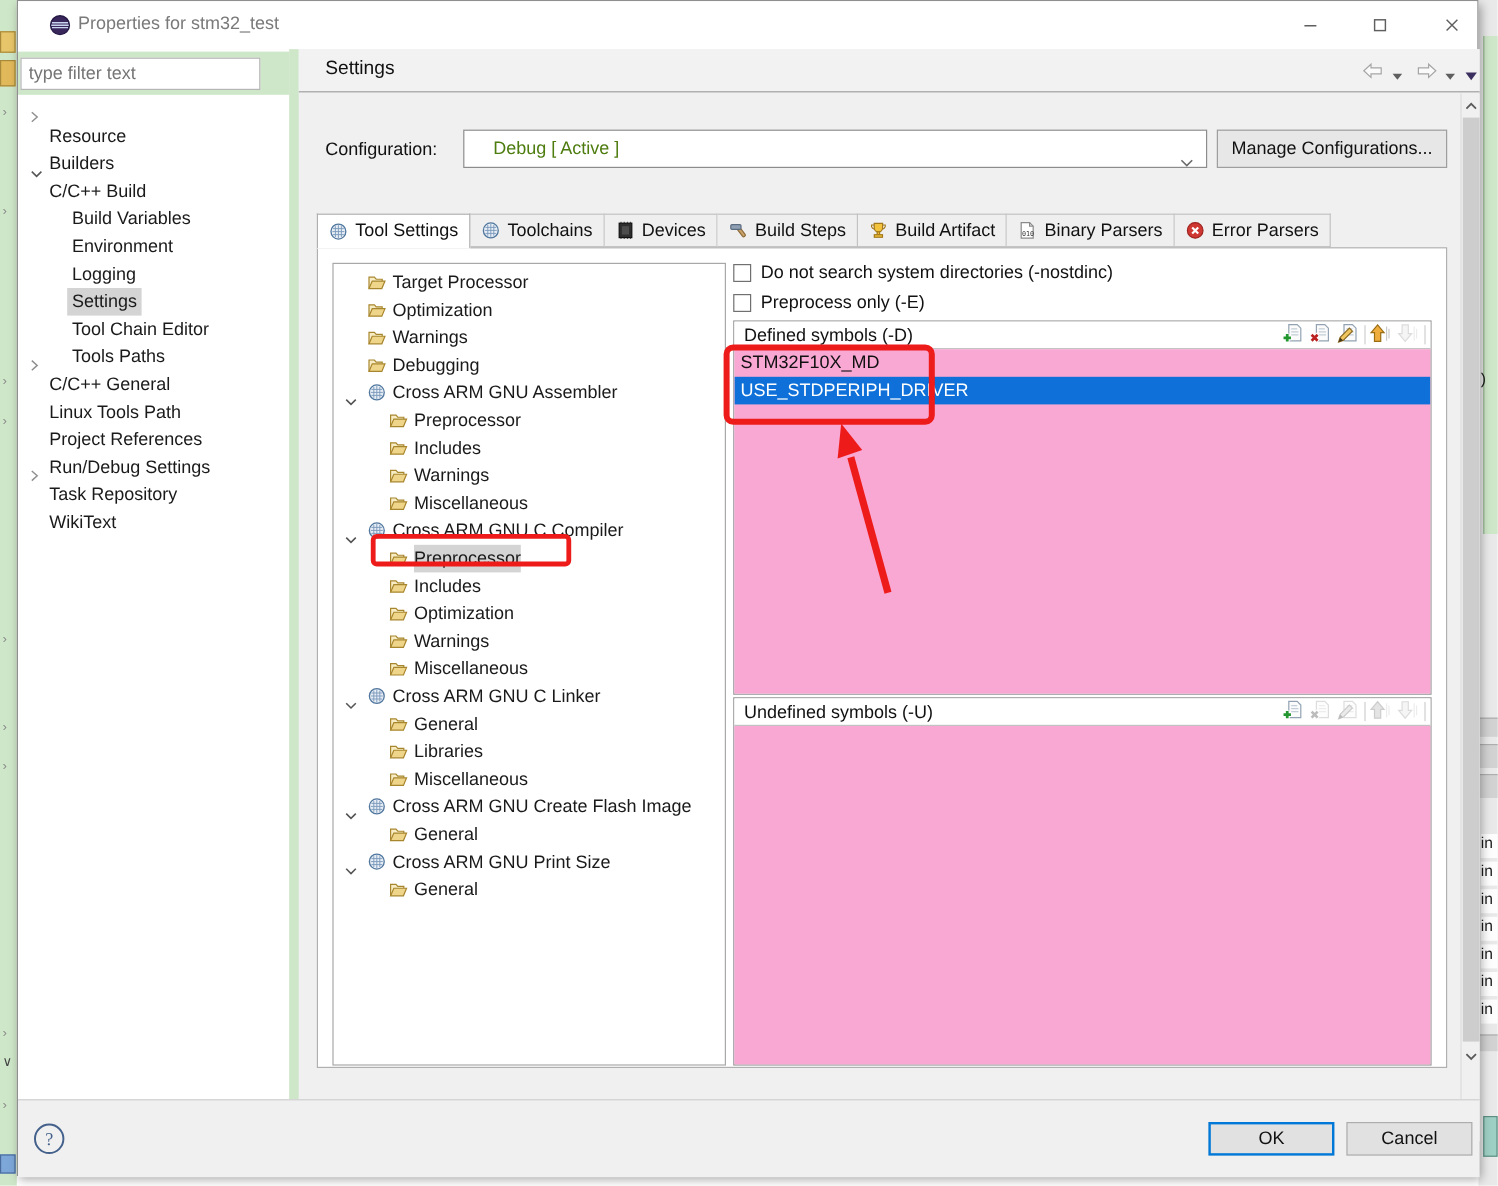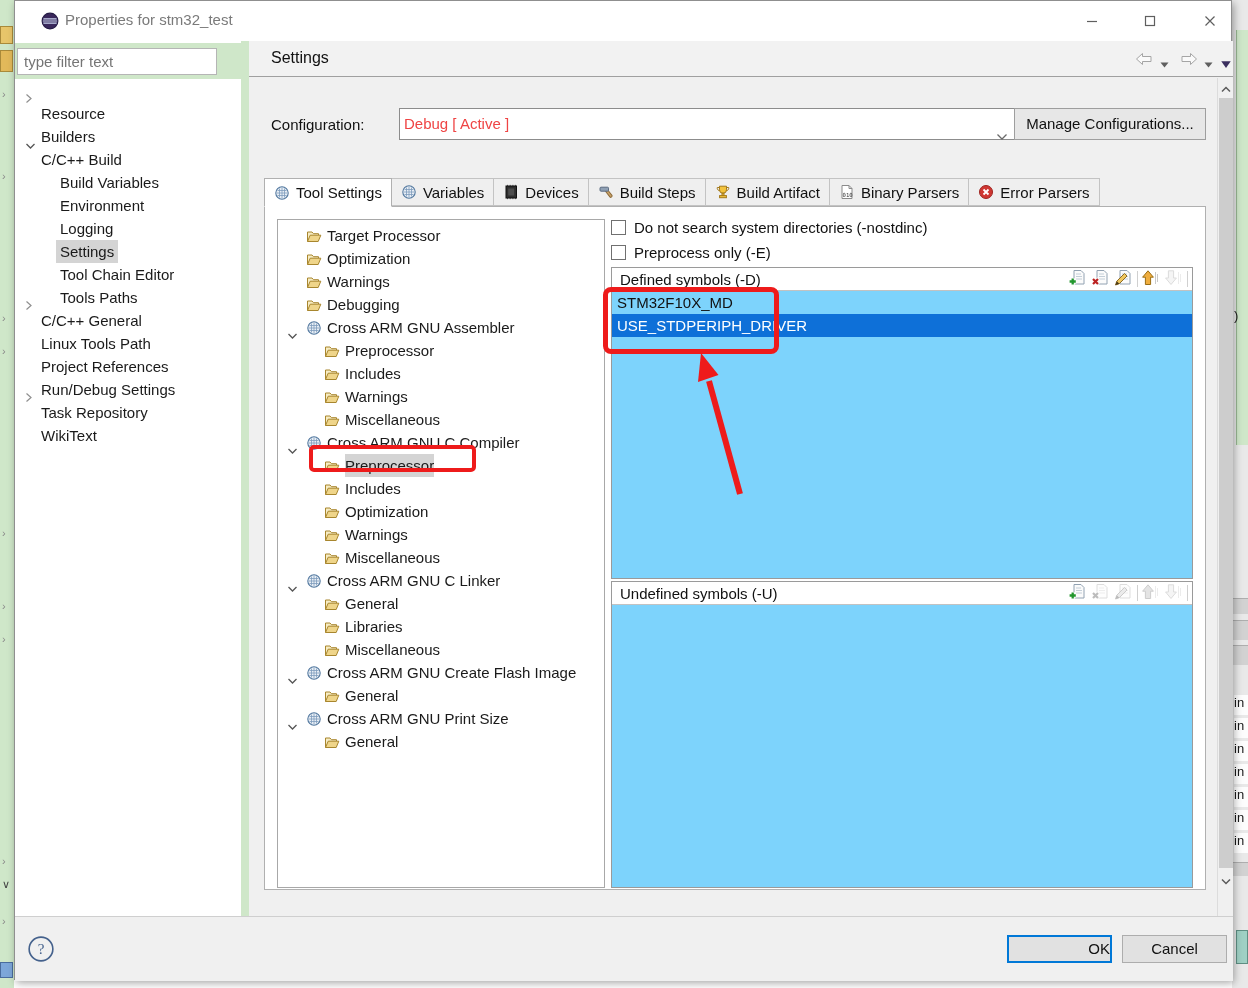--- a/index.html
+++ b/index.html
@@ -34,21 +34,21 @@
 
   #sash { position:absolute; left:226px; top:40px; width:8px; height:875px; background:#cfe7c9; }
 
   
   #main { position:absolute; left:234px; top:40px; width:984px; height:875px; background:#f0f0f0; }
   #hdr { position:absolute; left:0; top:0; width:984px; height:36px; background:#f2f2f2; border-bottom:1px solid #a0a0a0; }
   #hdr-title { position:absolute; left:22px; top:8px; font-size:16px; color:#111; }
   .nav-ic { position:absolute; top:10px; }
 
   #cfg-label { position:absolute; left:22px; top:75px; font-size:15px; color:#111; }
-  #cfg-combo { position:absolute; left:137px; top:67px; width:620px; height:32px; background:#fff; border:1px solid #8c8c8c; font-size:15px; line-height:30px; padding-left:4px; color:#ef4444;margin-left:13px; }
+  #cfg-combo { position:absolute; left:137px; top:67px; width:620px; height:32px; background:#fff; border:1px solid #8c8c8c; font-size:15px; line-height:30px; padding-left:24px; color:#4d7c0f; }
   #cfg-combo .cchev { position:absolute; right:10px; top:12px; }
   #btn-manage { position:absolute; left:765px; top:67px; width:192px; height:32px; background:#e7e7e7; border:1px solid #9e9e9e; font-size:15px; text-align:center; line-height:30px; color:#111; }
 
   
   #tabbar { position:absolute; left:15px; top:137px; height:21px; display:flex; }
   .tab { height:28px; display:flex; align-items:center; padding:0 9px; font-size:15px; color:#111; background:#efefef; border:1px solid #c3c3c3; border-left:none; white-space:nowrap; }
   .tab:first-child { border-left:1px solid #c3c3c3; }
   .tab.active { background:#ffffff; border:1px solid #b0b0b0; height:29px; z-index:3; border-bottom:1px solid #ffffff; }
   .tab svg { width:16px; height:16px; margin-right:6px; flex:0 0 16px; }
 
@@ -68,33 +68,33 @@
   .chklbl { position:absolute; left:23px; top:0; font-size:15px; line-height:20px; color:#111; white-space:nowrap; }
 
   .sym-panel { position:absolute; left:362px; width:582px; border:1px solid #9a9a9a; background:#fff; z-index:2; }
   .sym-head { position:relative; height:23px; background:#fff; border-bottom:1px solid #c2c2c2; }
   .sym-title { position:absolute; left:8px; top:1px; font-size:15px; color:#111; line-height:21px; }
   .sym-tools { position:absolute; right:4px; top:1px; display:flex; align-items:center; }
   .sym-tools .ti { width:20px; height:20px; margin-left:3px; }
   .sym-tools .ti svg { width:18px; height:18px; }
   .sym-tools .ti.off { opacity:.35; filter:grayscale(1); }
   .sym-tools .sep { width:1px; height:16px; background:#d0d0d0; margin-left:3px; }
-  .sym-list { position:relative; background:#7dd3fc; overflow:hidden; }
+  .sym-list { position:relative; background:#f9a8d4; overflow:hidden; }
   .sym-row { position:relative; height:23px; line-height:23px; font-size:15px; color:#111; padding-left:5px; }
   .sym-row.sel { background:#0e70d8; color:#ffffff; }
 
   
   #vscroll { position:absolute; left:968px; top:37px; width:16px; height:873px; background:#f0f0f0; border-left:1px solid #dcdcdc; }
   #vscroll .sb-btn { position:absolute; left:0; width:16px; height:18px; text-align:center; }
   #vscroll .thumb { position:absolute; left:1px; top:20px; width:14px; height:770px; background:#cdcdcd; }
 
   
   #footer { position:absolute; left:0; top:915px; width:1218px; height:65px; background:#f0f0f0; border-top:1px solid #cfcfcf; }
   #help-btn { position:absolute; left:12px; top:18px; width:28px; height:28px; }
-  #btn-ok { position:absolute; left:992px; top:18px; width:105px; height:28px; background:#e1e1e1; border:2px solid #0078d7; font-size:15px; text-align:right; line-height:24px; color:#111; }
+  #btn-ok { position:absolute; left:992px; top:18px; width:105px; height:28px; background:#e1e1e1; border:2px solid #0078d7; font-size:15px; text-align:center; line-height:24px; color:#111; }
   #btn-cancel { position:absolute; left:1107px; top:18px; width:105px; height:28px; background:#e1e1e1; border:1px solid #adadad; font-size:15px; text-align:center; line-height:26px; color:#111; }
 
   
   .anno-box { position:absolute; border:5px solid #ee1b1b; border-radius:8px; z-index:40; pointer-events:none; }
   #anno-box-preproc { border-width:4px; border-radius:5px; }
   #anno-arrow { position:absolute; left:0; top:0; width:1218px; height:980px; z-index:41; pointer-events:none; }
 </style>
 </head>
 <body>
 
@@ -259,21 +259,21 @@
           </span>
           <span>Tool Settings</span>
         </div>
         <div class="tab">
           <span style="display:flex">
             <svg viewBox="0 0 16 16" width="16" height="16">
               <circle cx="8" cy="8" r="6.2" fill="#e8eef5" stroke="#51779e" stroke-width="1.1"></circle>
               <path d="M3.5 5.5 H12.5 M3 8 H13 M3.5 10.5 H12.5 M5.5 3.5 V12.5 M8 2.6 V13.4 M10.5 3.5 V12.5" stroke="#7d9cbd" stroke-width=".8" fill="none"></path>
             </svg>
           </span>
-          <span>Variables</span>
+          <span>Toolchains</span>
         </div>
         <div class="tab">
           <span style="display:flex">
             <svg viewBox="0 0 16 16" width="16" height="16">
               <path d="M4.5 2 V.8 M7.2 2 V.8 M9.9 2 V.8 M12.4 2 V.8 M4.5 15.2 V14 M7.2 15.2 V14 M9.9 15.2 V14 M12.4 15.2 V14" stroke="#666"></path>
               <rect x="3" y="2" width="10.5" height="12" fill="#2e2e2e" stroke="#111"></rect>
               <rect x="5.2" y="4.5" width="6" height="7" fill="#4d4d4d"></rect>
             </svg>
           </span>
           <span>Devices</span>

